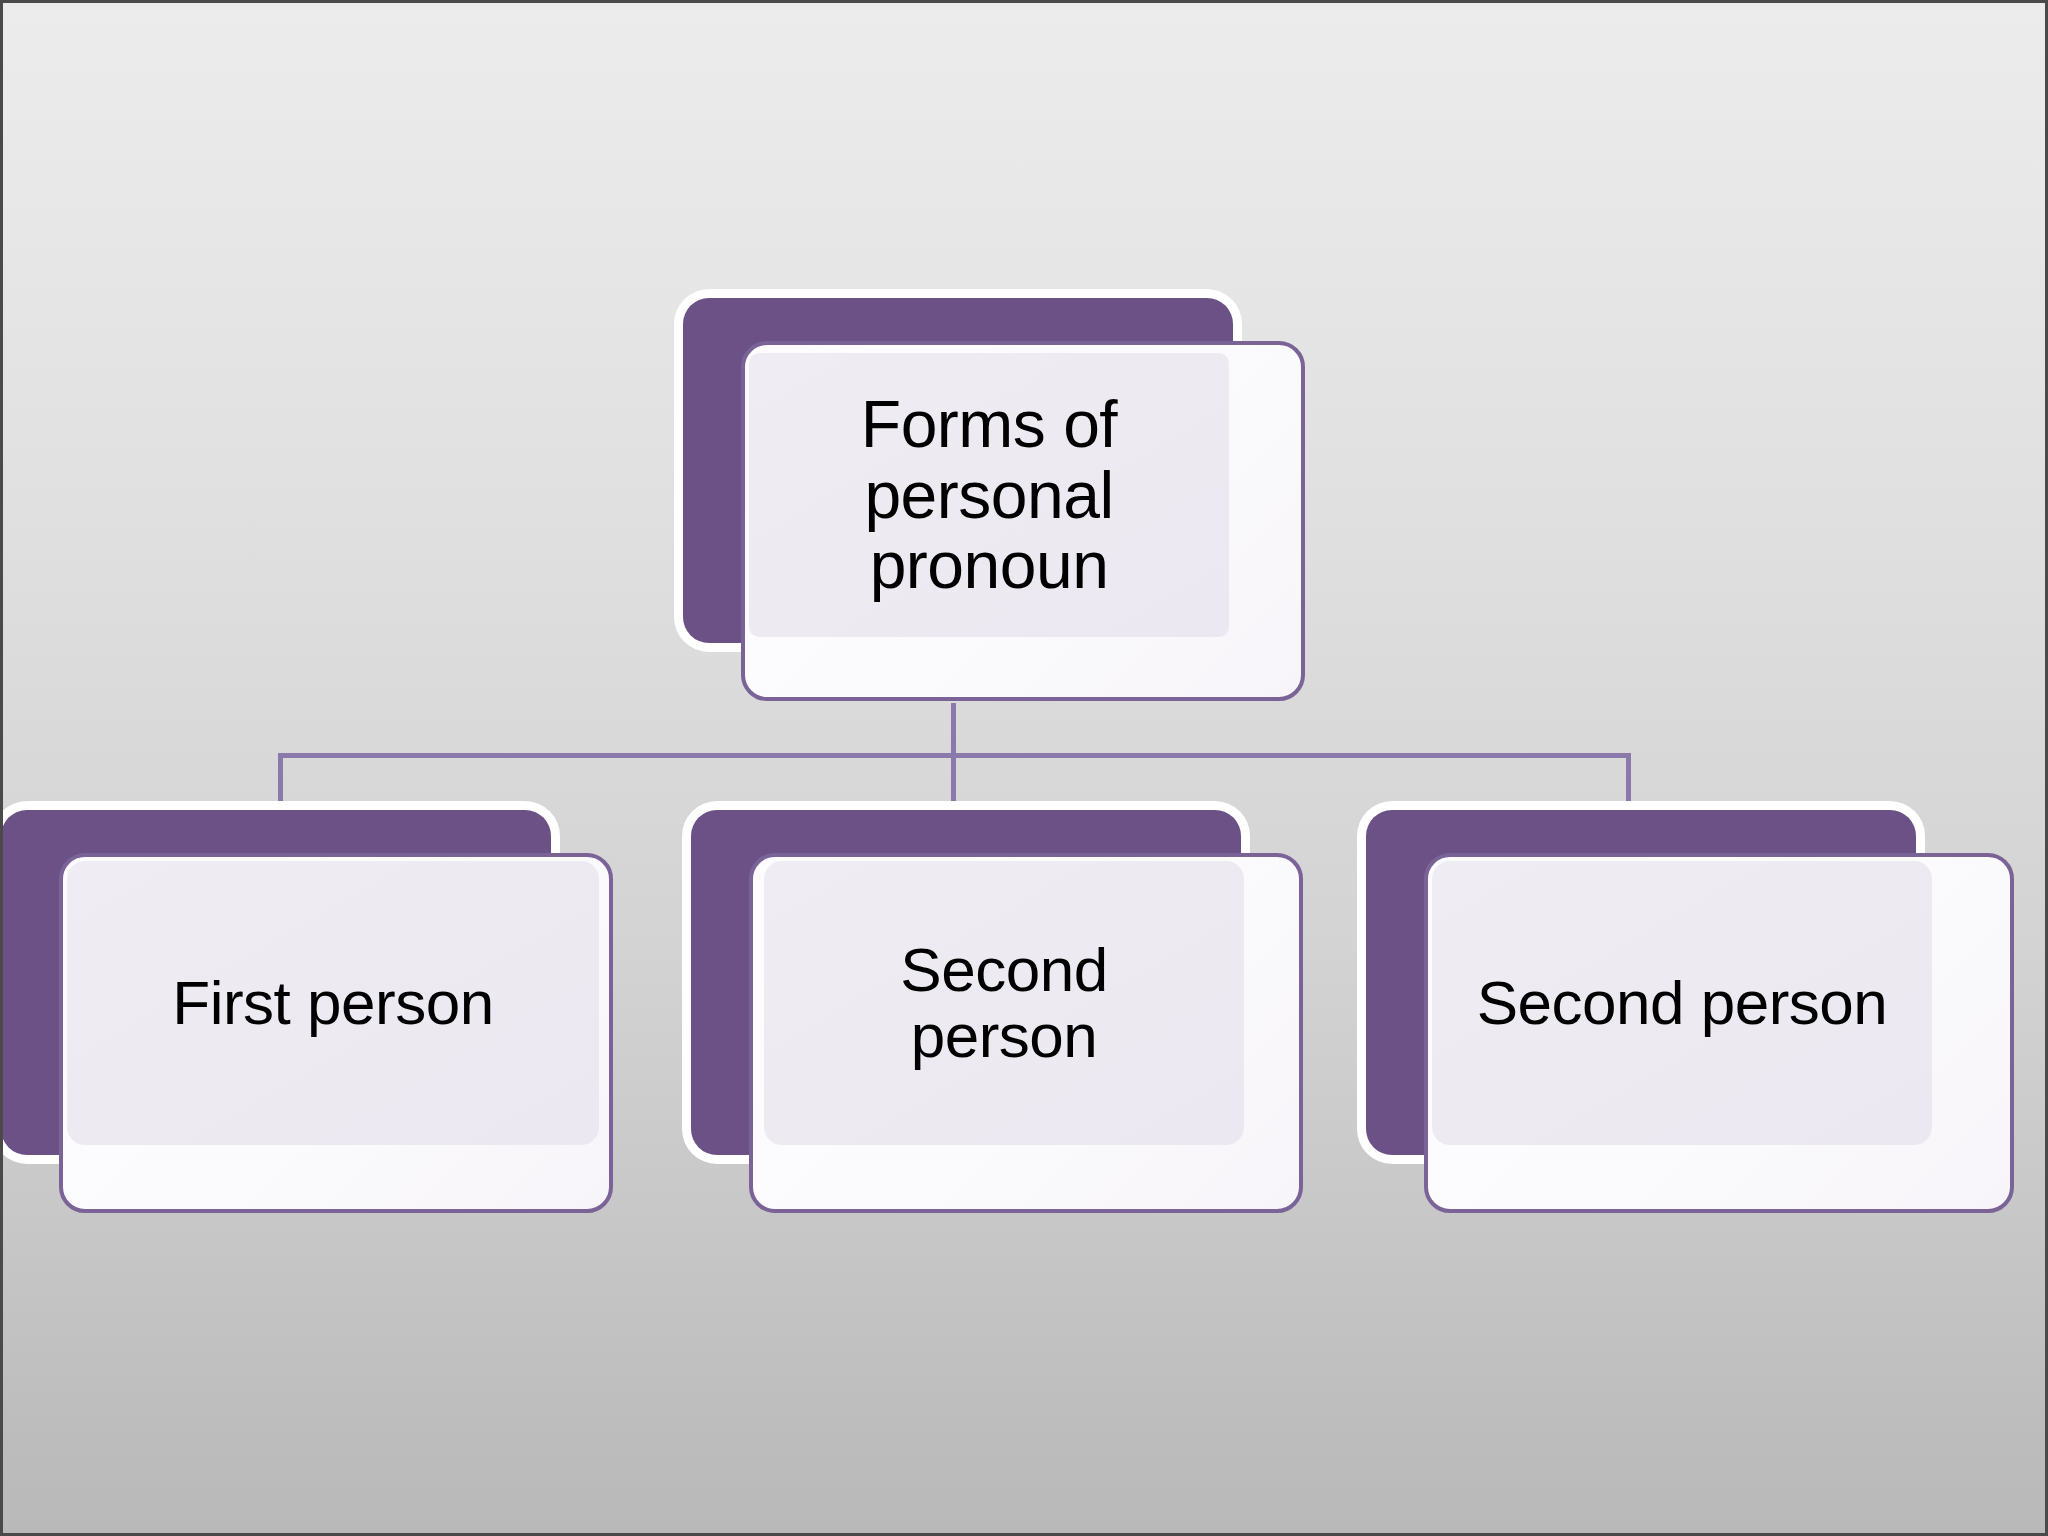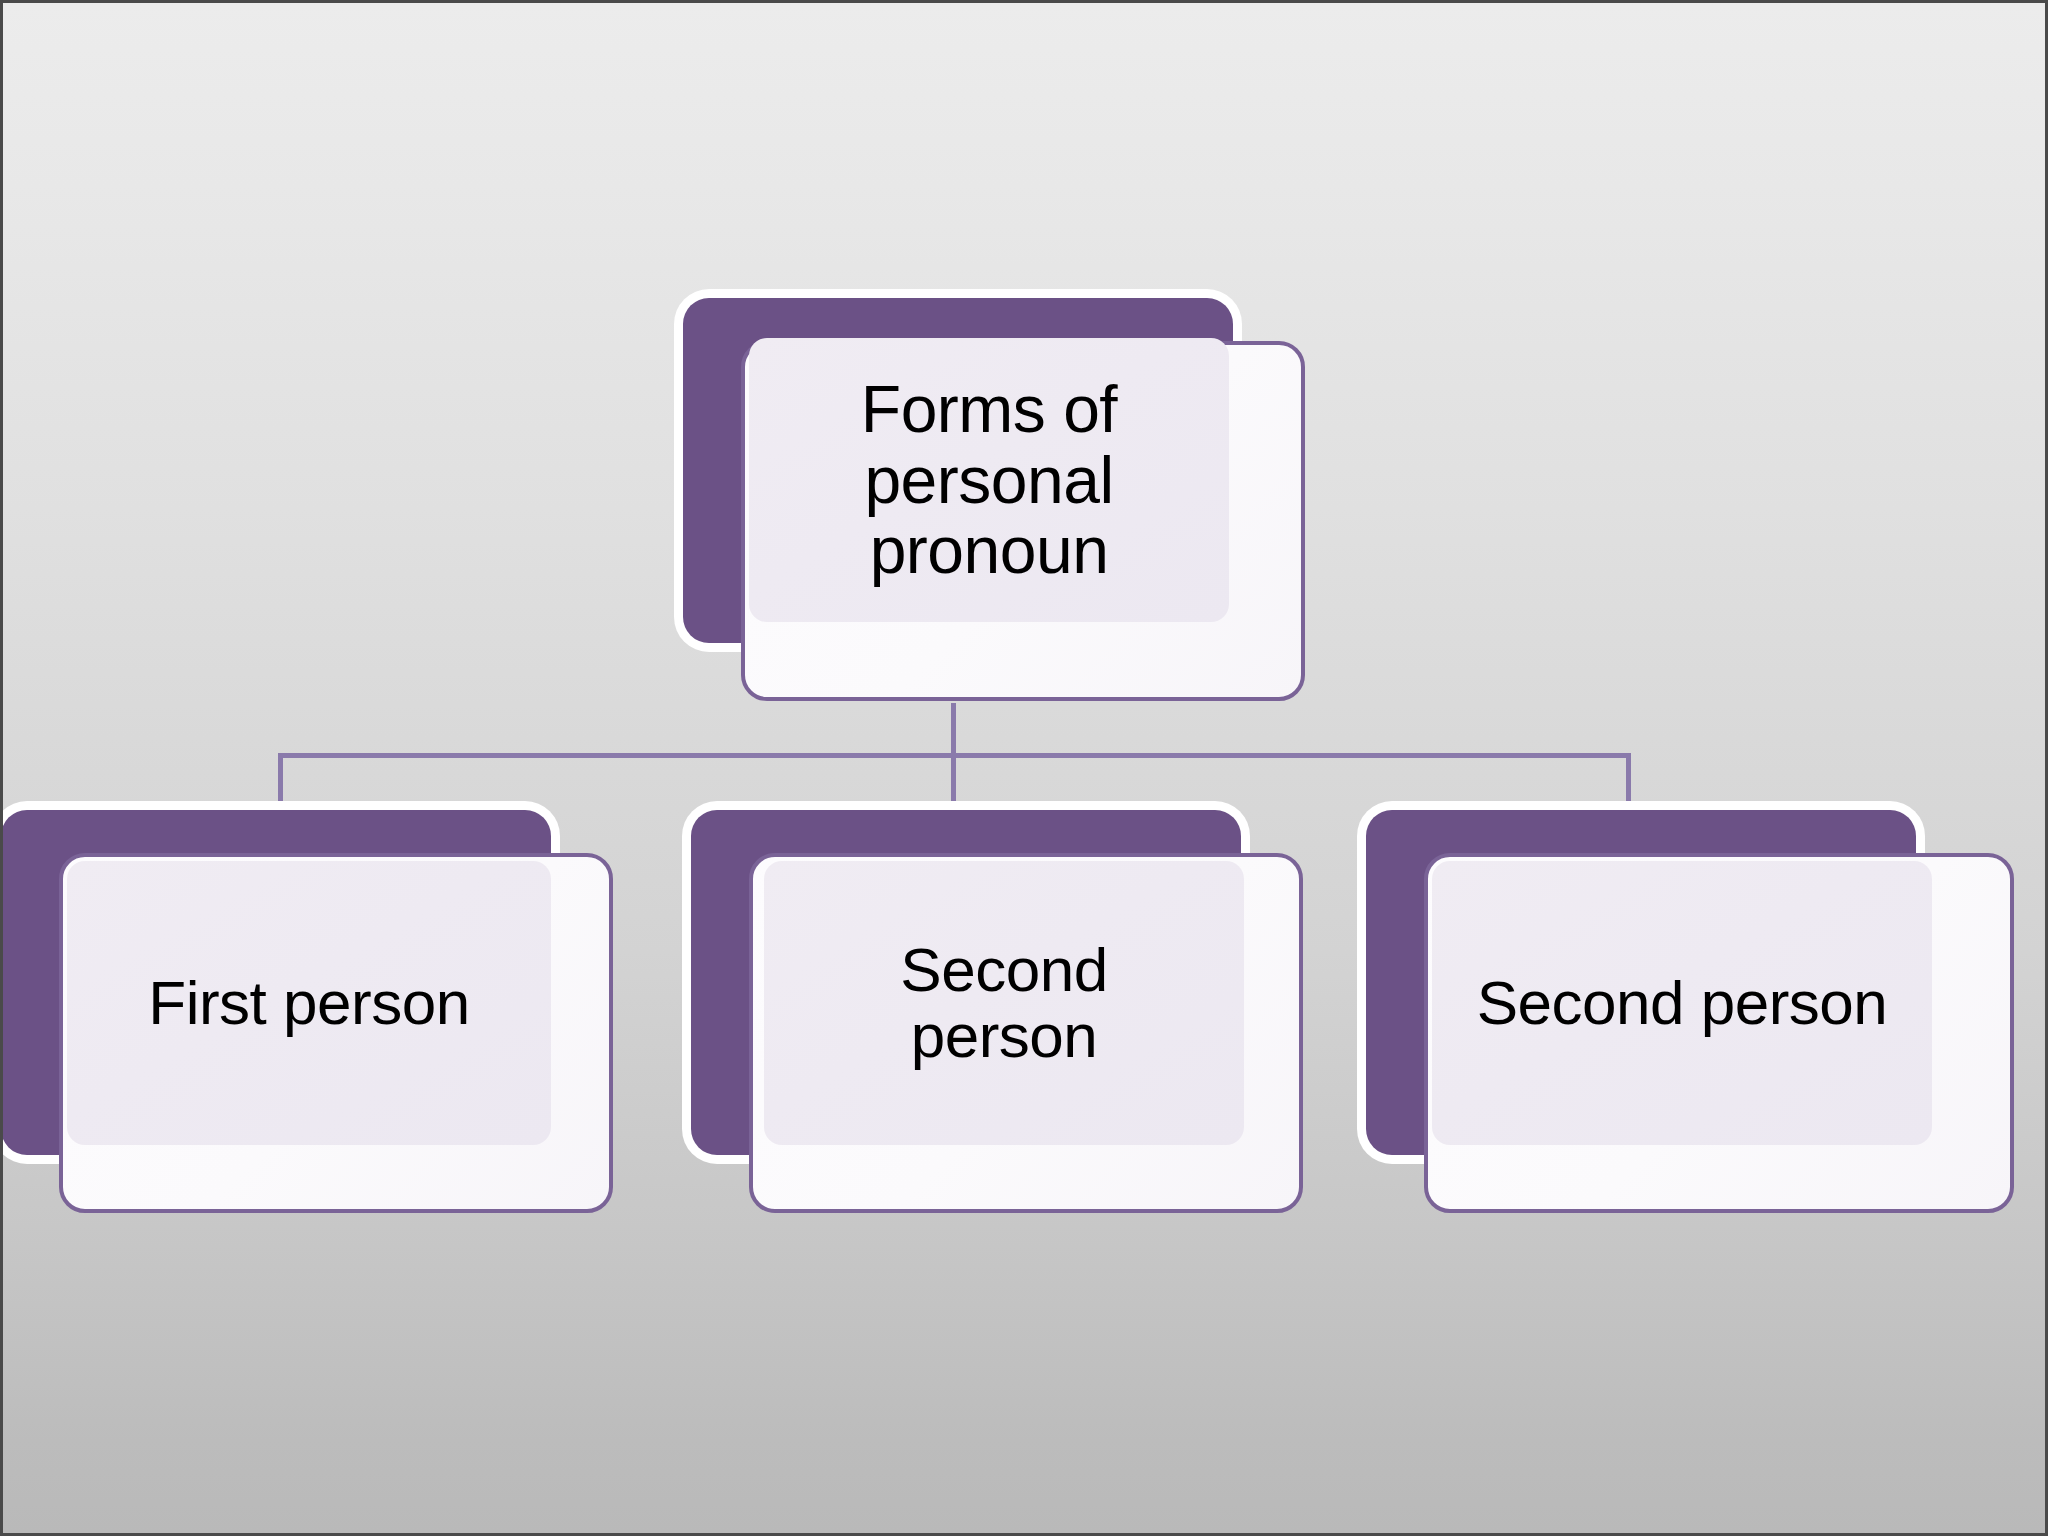--- a/index.html
+++ b/index.html
@@ -76,30 +76,30 @@
     letter-spacing: -0.5px;
     font-weight: 400;
     white-space: pre-line;
     padding: 0 8px;
   }
 
   
   #node-root { left: 672px; top: 288px; width: 630px; height: 420px; }
   #node-root .back-plate  { left: 8px;  top: 7px;   width: 550px; height: 345px; }
   #node-root .front-card  { left: 66px; top: 50px;  width: 564px; height: 360px; }
-  #node-root .inner-panel { left: 74px; top: 47px;  width: 480px; height: 284px; }
+  #node-root .inner-panel { left: 74px; top: 62px;  width: 480px; height: 284px; border-radius: 10px; }
   #node-root .node-label  { font-size: 66px; }
 
   
   .child .node-label { font-size: 62px; }
 
   #node-child-0 { left: -10px;  top: 800px; width: 630px; height: 420px; }
   #node-child-0 .back-plate  { left: 8px;  top: 7px;  width: 550px; height: 345px; }
   #node-child-0 .front-card  { left: 66px; top: 50px; width: 554px; height: 360px; }
-  #node-child-0 .inner-panel { left: 74px; top: 58px; width: 484px; height: 284px; }
+  #node-child-0 .inner-panel { left: 74px; top: 58px; width: 532px; height: 284px; }
 
   #node-child-1 { left: 680px; top: 800px; width: 630px; height: 420px; }
   #node-child-1 .back-plate  { left: 8px;  top: 7px;  width: 550px; height: 345px; }
   #node-child-1 .front-card  { left: 66px; top: 50px; width: 554px; height: 360px; }
   #node-child-1 .inner-panel { left: 74px; top: 58px; width: 480px; height: 284px; margin-left: 7px; }
 
   #node-child-2 { left: 1355px; top: 800px; width: 665px; height: 420px; }
   #node-child-2 .back-plate  { left: 8px;  top: 7px;  width: 550px; height: 345px; }
   #node-child-2 .front-card  { left: 66px; top: 50px; width: 590px; height: 360px; }
   #node-child-2 .inner-panel { left: 74px; top: 58px; width: 500px; height: 284px; }

